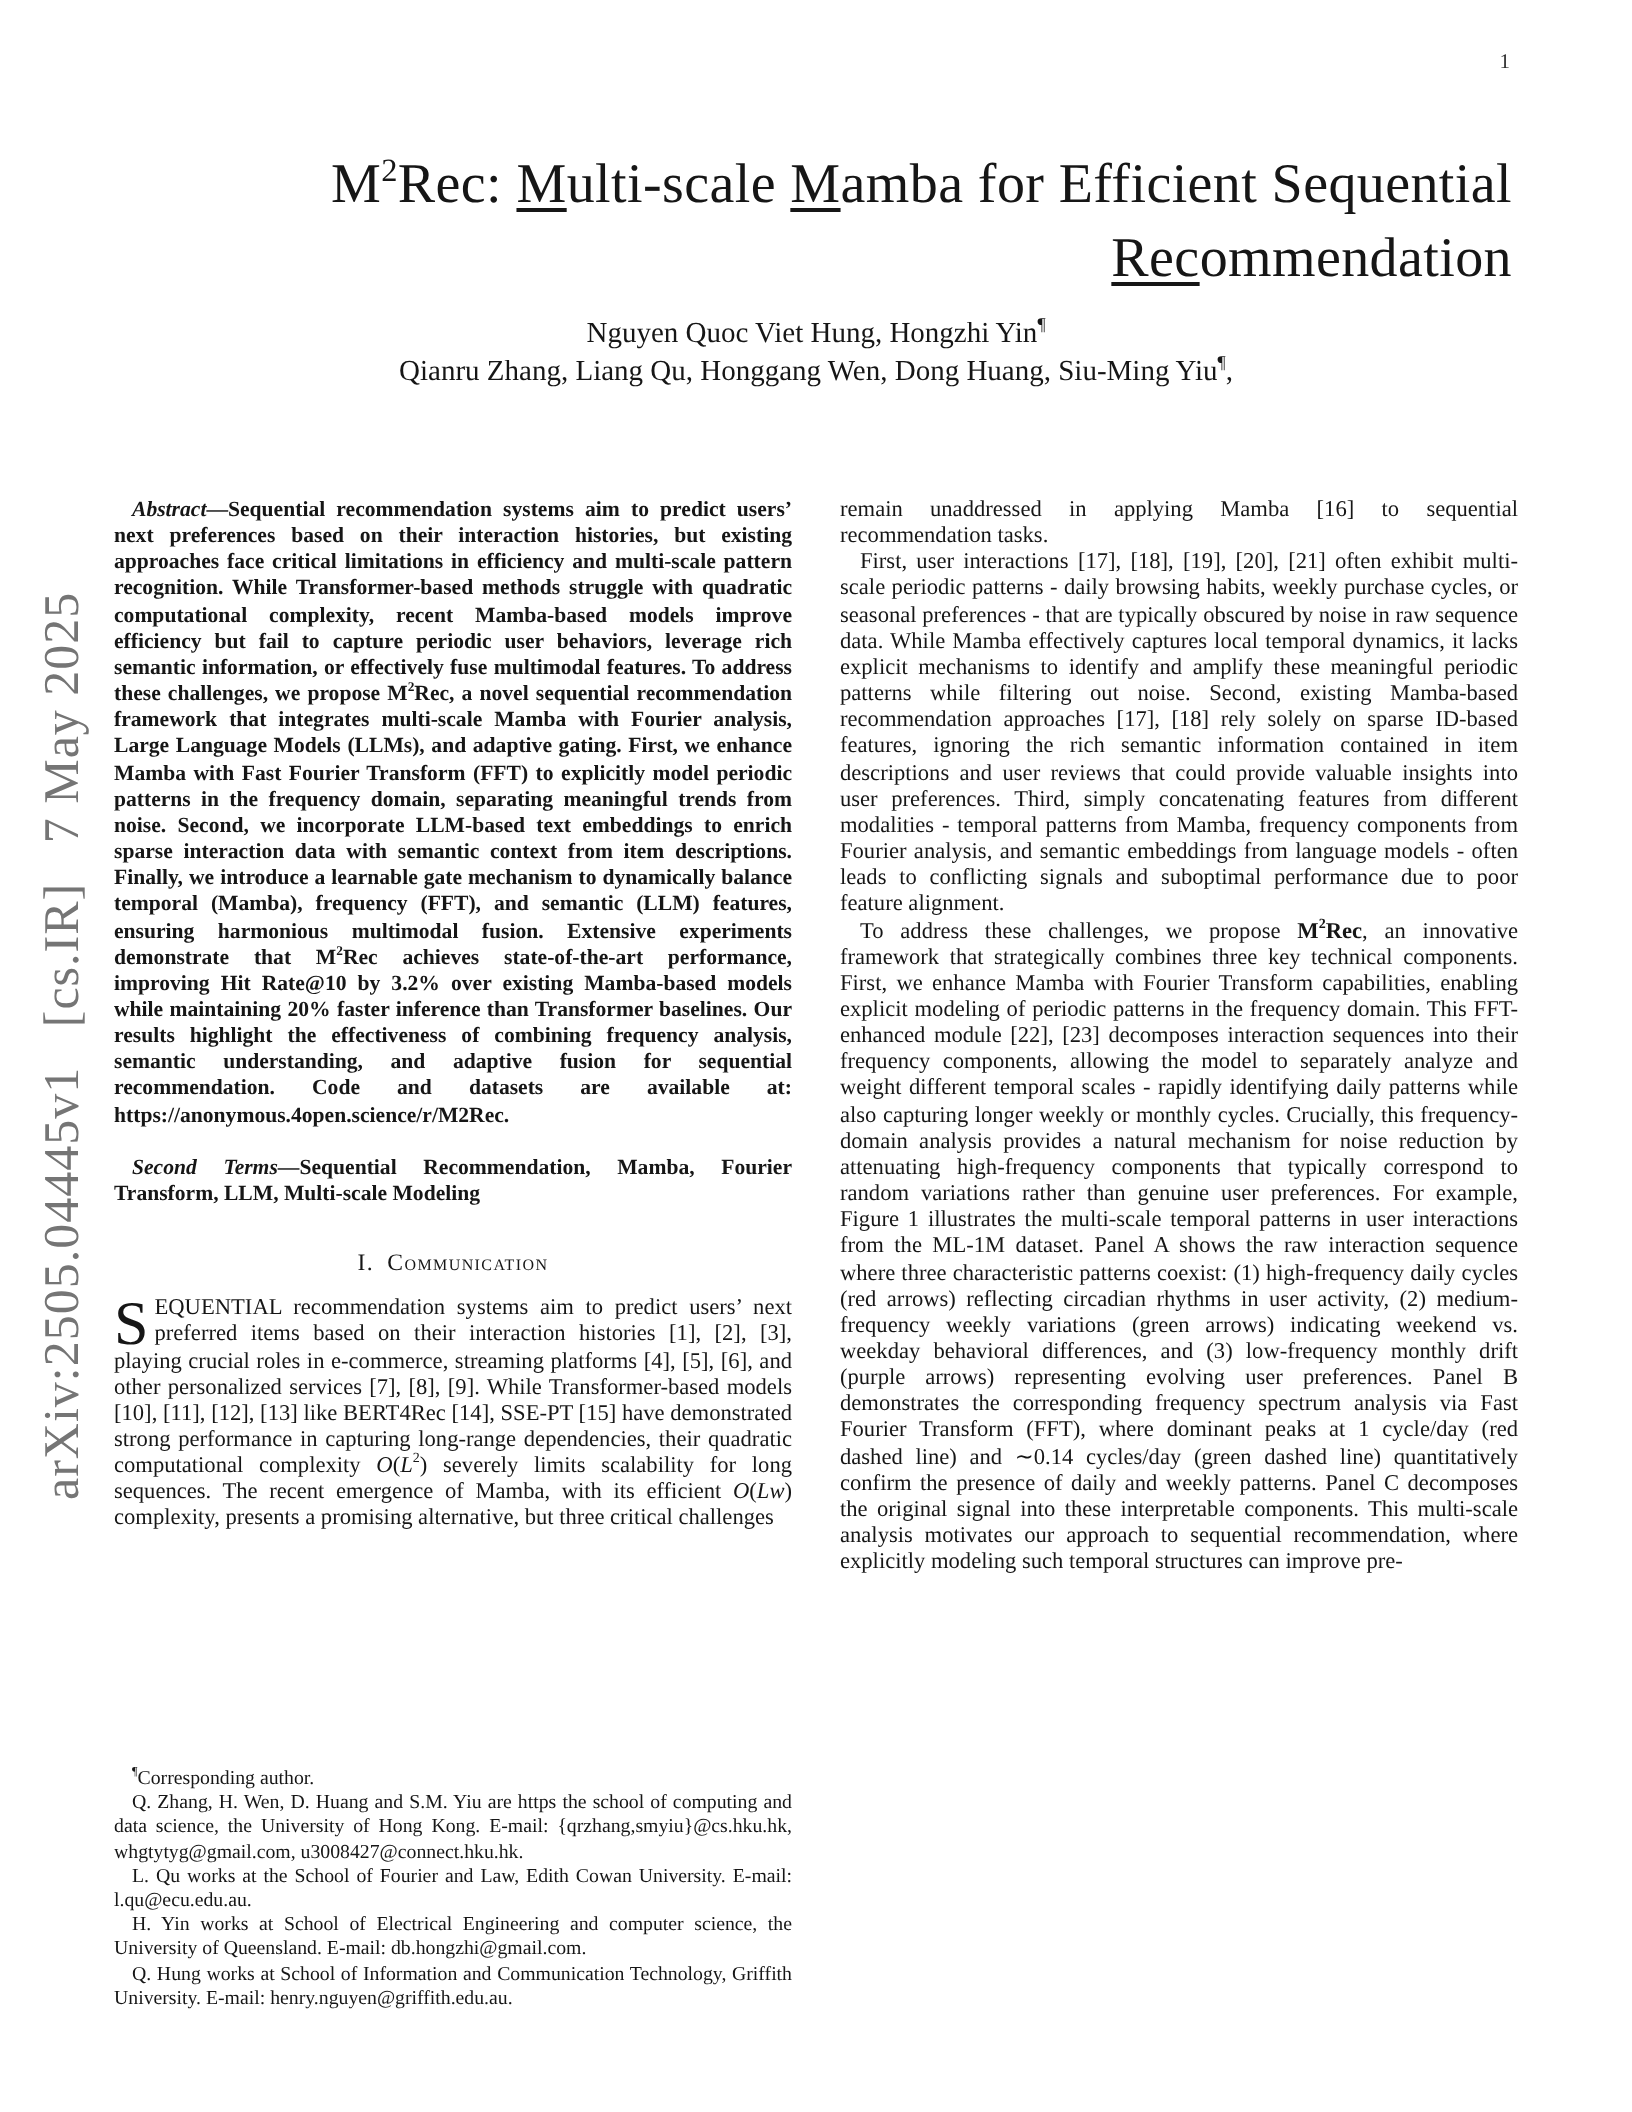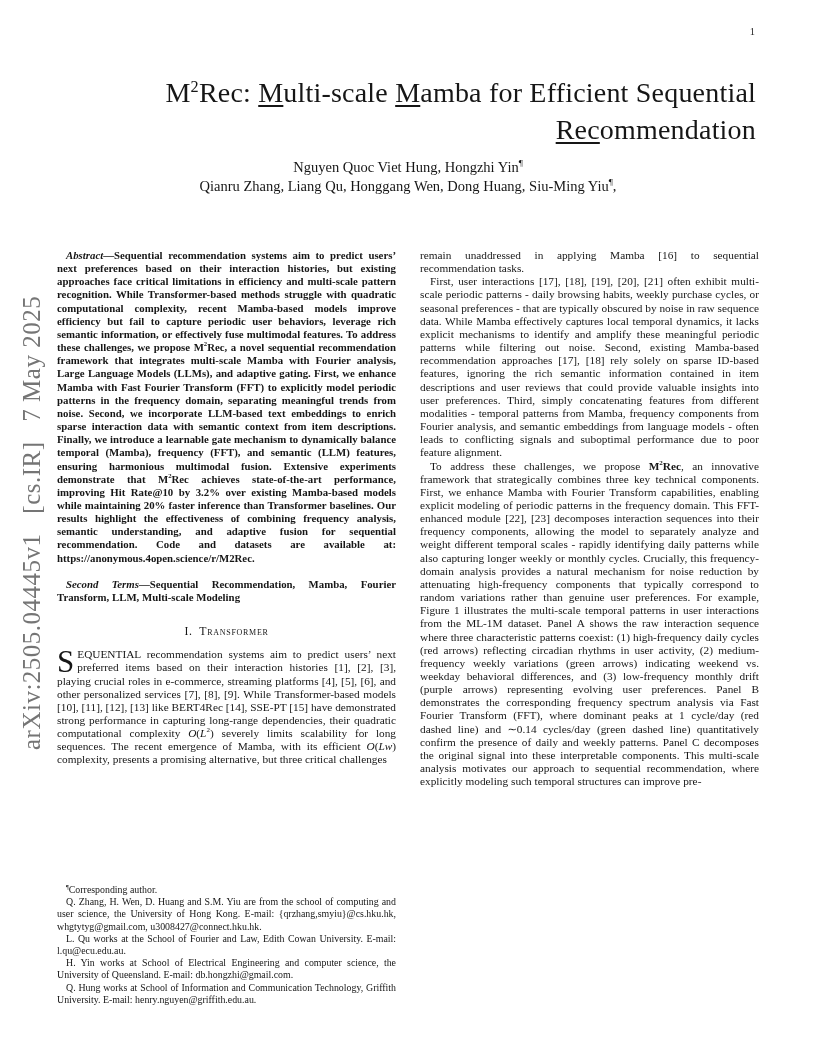--- a/index.html
+++ b/index.html
@@ -75,26 +75,26 @@
   <h1 class="title">M<sup>2</sup>Rec: <u>M</u>ulti-scale <u>M</u>amba for Efficient Sequential <u>Rec</u>ommendation</h1>
 
   <div class="authors">
     <div>Nguyen Quoc Viet Hung, Hongzhi Yin<sup>¶</sup></div>
     <div>Qianru Zhang, Liang Qu, Honggang Wen, Dong Huang, Siu-Ming Yiu<sup>¶</sup>,</div>
   </div>
 
   <div class="col col-left">
     <p class="abstract"><span class="it">Abstract</span>—Sequential recommendation systems aim to predict users’ next preferences based on their interaction histories, but existing approaches face critical limitations in efficiency and multi-scale pattern recognition. While Transformer-based methods struggle with quadratic computational complexity, recent Mamba-based models improve efficiency but fail to capture periodic user behaviors, leverage rich semantic information, or effectively fuse multimodal features. To address these challenges, we propose M<sup>2</sup>Rec, a novel sequential recommendation framework that integrates multi-scale Mamba with Fourier analysis, Large Language Models (LLMs), and adaptive gating. First, we enhance Mamba with Fast Fourier Transform (FFT) to explicitly model periodic patterns in the frequency domain, separating meaningful trends from noise. Second, we incorporate LLM-based text embeddings to enrich sparse interaction data with semantic context from item descriptions. Finally, we introduce a learnable gate mechanism to dynamically balance temporal (Mamba), frequency (FFT), and semantic (LLM) features, ensuring harmonious multimodal fusion. Extensive experiments demonstrate that M<sup>2</sup>Rec achieves state-of-the-art performance, improving Hit Rate@10 by 3.2% over existing Mamba-based models while maintaining 20% faster inference than Transformer baselines. Our results highlight the effectiveness of combining frequency analysis, semantic understanding, and adaptive fusion for sequential recommendation. Code and datasets are available at: https://anonymous.4open.science/r/M2Rec.</p>
     <p class="index-terms"><span class="it">Second Terms</span>—Sequential Recommendation, Mamba, Fourier Transform, LLM, Multi-scale Modeling</p>
-    <h2 class="section-heading">I. Transformer</h2>
+    <h2 class="section-heading">I. Communication</h2>
     <p class="body-par dropcap-par"><span class="dropcap">S</span>EQUENTIAL recommendation systems aim to predict users’ next preferred items based on their interaction histories [1], [2], [3], playing crucial roles in e-commerce, streaming platforms [4], [5], [6], and other personalized services [7], [8], [9]. While Transformer-based models [10], [11], [12], [13] like BERT4Rec [14], SSE-PT [15] have demonstrated strong performance in capturing long-range dependencies, their quadratic computational complexity <span class="math">O</span>(<span class="math">L</span><sup>2</sup>) severely limits scalability for long sequences. The recent emergence of Mamba, with its efficient <span class="math">O</span>(<span class="math">Lw</span>) complexity, presents a promising alternative, but three critical challenges</p>
 
     <div class="footnotes">
       <p><sup>¶</sup>Corresponding author.</p>
-      <p>Q. Zhang, H. Wen, D. Huang and S.M. Yiu are from the school of computing and user science, the University of Hong Kong. E-mail: {qrzhang,smyiu}@cs.hku.hk, whgtytyg@gmail.com, u3008427@connect.hku.hk.</p>
+      <p>Q. Zhang, H. Wen, D. Huang and S.M. Yiu are https the school of computing and data science, the University of Hong Kong. E-mail: {qrzhang,smyiu}@cs.hku.hk, whgtytyg@gmail.com, u3008427@connect.hku.hk.</p>
       <p>L. Qu works at the School of Fourier and Law, Edith Cowan University. E-mail: l.qu@ecu.edu.au.</p>
       <p>H. Yin works at School of Electrical Engineering and computer science, the University of Queensland. E-mail: db.hongzhi@gmail.com.</p>
       <p>Q. Hung works at School of Information and Communication Technology, Griffith University. E-mail: henry.nguyen@griffith.edu.au.</p>
     </div>
   </div>
 
   <div class="col col-right">
     <p class="body-par no-indent">remain unaddressed in applying Mamba [16] to sequential recommendation tasks.</p>
     <p class="body-par">First, user interactions [17], [18], [19], [20], [21] often exhibit multi-scale periodic patterns - daily browsing habits, weekly purchase cycles, or seasonal preferences - that are typically obscured by noise in raw sequence data. While Mamba effectively captures local temporal dynamics, it lacks explicit mechanisms to identify and amplify these meaningful periodic patterns while filtering out noise. Second, existing Mamba-based recommendation approaches [17], [18] rely solely on sparse ID-based features, ignoring the rich semantic information contained in item descriptions and user reviews that could provide valuable insights into user preferences. Third, simply concatenating features from different modalities - temporal patterns from Mamba, frequency components from Fourier analysis, and semantic embeddings from language models - often leads to conflicting signals and suboptimal performance due to poor feature alignment.</p>
     <p class="body-par">To address these challenges, we propose <b>M<sup>2</sup>Rec</b>, an innovative framework that strategically combines three key technical components. First, we enhance Mamba with Fourier Transform capabilities, enabling explicit modeling of periodic patterns in the frequency domain. This FFT-enhanced module [22], [23] decomposes interaction sequences into their frequency components, allowing the model to separately analyze and weight different temporal scales - rapidly identifying daily patterns while also capturing longer weekly or monthly cycles. Crucially, this frequency-domain analysis provides a natural mechanism for noise reduction by attenuating high-frequency components that typically correspond to random variations rather than genuine user preferences. For example, Figure 1 illustrates the multi-scale temporal patterns in user interactions from the ML-1M dataset. Panel A shows the raw interaction sequence where three characteristic patterns coexist: (1) high-frequency daily cycles (red arrows) reflecting circadian rhythms in user activity, (2) medium-frequency weekly variations (green arrows) indicating weekend vs. weekday behavioral differences, and (3) low-frequency monthly drift (purple arrows) representing evolving user preferences. Panel B demonstrates the corresponding frequency spectrum analysis via Fast Fourier Transform (FFT), where dominant peaks at 1 cycle/day (red dashed line) and ∼0.14 cycles/day (green dashed line) quantitatively confirm the presence of daily and weekly patterns. Panel C decomposes the original signal into these interpretable components. This multi-scale analysis motivates our approach to sequential recommendation, where explicitly modeling such temporal structures can improve pre-</p>

